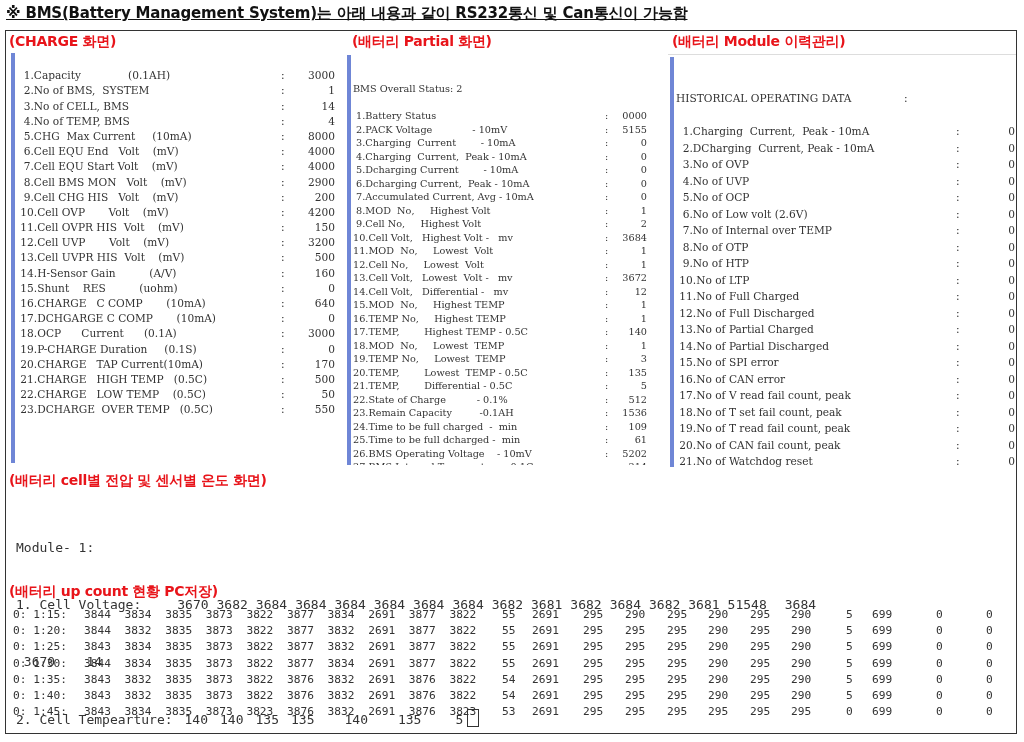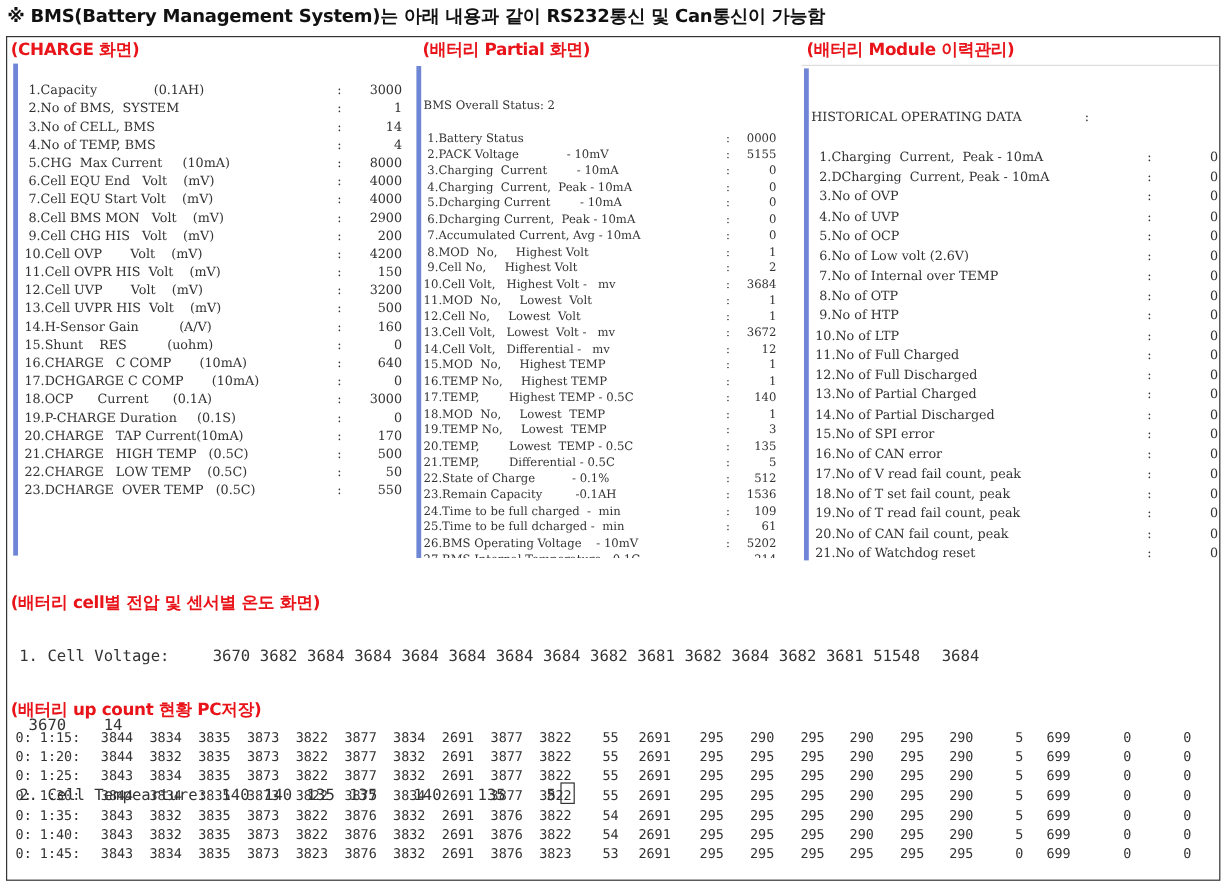--- a/index.html
+++ b/index.html
@@ -1,17 +1,17 @@
 <!DOCTYPE html>
 <html><head>
 <meta charset="utf-8">
 <style>
   html, body { margin:0; padding:0; background:#ffffff; }
   body { width:1024px; height:742px; position:relative; overflow:hidden; font-family:"DejaVu Sans", sans-serif; }
-  .title { position:absolute; left:6px; top:4px; font-size:15px; font-weight:bold; color:#111; white-space:nowrap; letter-spacing:-0.2px; }
+  .title { position:absolute; left:6px; top:4px; font-size:15px; font-weight:bold; color:#111; white-space:nowrap; letter-spacing:-0.2px;text-decoration:underline; }
   .frame { position:absolute; left:5px; top:30px; width:1012px; height:704px; border:1px solid #333; box-sizing:border-box; }
   .hdr { position:absolute; font-size:14px; font-weight:bold; color:#e8141a; white-space:nowrap; letter-spacing:-0.3px; }
   .panel { position:absolute; border-left:4px solid #6f86d6; font-family:"DejaVu Serif", serif; color:#333; font-size:10.6px; line-height:15.2px; white-space:pre; overflow:hidden; }
   .panel .line { height:15.2px; position:relative; }
   .panel .lab { position:absolute; left:2px; top:0; }
   .panel .val { position:absolute; top:0; text-align:right; }
   .panel .colon { position:absolute; top:0; }
   .sep-h { position:absolute; height:1px; background:#ddd; }
   .mono { position:absolute; font-family:"DejaVu Sans Mono", monospace; color:#333; white-space:pre; }
   .cellsec { font-size:13px; line-height:19px; }
@@ -35,21 +35,22 @@
 <div class="line"><span class="lab">  1.Capacity              (0.1AH)</span><span class="colon" style="left: 266px;">:</span><span class="val" style="right: 6px;">3000</span></div><div class="line"><span class="lab">  2.No of BMS,  SYSTEM           </span><span class="colon" style="left: 266px;">:</span><span class="val" style="right: 6px;">1</span></div><div class="line"><span class="lab">  3.No of CELL, BMS              </span><span class="colon" style="left: 266px;">:</span><span class="val" style="right: 6px;">14</span></div><div class="line"><span class="lab">  4.No of TEMP, BMS              </span><span class="colon" style="left: 266px;">:</span><span class="val" style="right: 6px;">4</span></div><div class="line"><span class="lab">  5.CHG  Max Current     (10mA)</span><span class="colon" style="left: 266px;">:</span><span class="val" style="right: 6px;">8000</span></div><div class="line"><span class="lab">  6.Cell EQU End   Volt    (mV)</span><span class="colon" style="left: 266px;">:</span><span class="val" style="right: 6px;">4000</span></div><div class="line"><span class="lab">  7.Cell EQU Start Volt    (mV)</span><span class="colon" style="left: 266px;">:</span><span class="val" style="right: 6px;">4000</span></div><div class="line"><span class="lab">  8.Cell BMS MON   Volt    (mV)</span><span class="colon" style="left: 266px;">:</span><span class="val" style="right: 6px;">2900</span></div><div class="line"><span class="lab">  9.Cell CHG HIS   Volt    (mV)</span><span class="colon" style="left: 266px;">:</span><span class="val" style="right: 6px;">200</span></div><div class="line"><span class="lab"> 10.Cell OVP       Volt    (mV)</span><span class="colon" style="left: 266px;">:</span><span class="val" style="right: 6px;">4200</span></div><div class="line"><span class="lab"> 11.Cell OVPR HIS  Volt    (mV)</span><span class="colon" style="left: 266px;">:</span><span class="val" style="right: 6px;">150</span></div><div class="line"><span class="lab"> 12.Cell UVP       Volt    (mV)</span><span class="colon" style="left: 266px;">:</span><span class="val" style="right: 6px;">3200</span></div><div class="line"><span class="lab"> 13.Cell UVPR HIS  Volt    (mV)</span><span class="colon" style="left: 266px;">:</span><span class="val" style="right: 6px;">500</span></div><div class="line"><span class="lab"> 14.H-Sensor Gain          (A/V)</span><span class="colon" style="left: 266px;">:</span><span class="val" style="right: 6px;">160</span></div><div class="line"><span class="lab"> 15.Shunt    RES          (uohm)</span><span class="colon" style="left: 266px;">:</span><span class="val" style="right: 6px;">0</span></div><div class="line"><span class="lab"> 16.CHARGE   C COMP       (10mA)</span><span class="colon" style="left: 266px;">:</span><span class="val" style="right: 6px;">640</span></div><div class="line"><span class="lab"> 17.DCHGARGE C COMP       (10mA)</span><span class="colon" style="left: 266px;">:</span><span class="val" style="right: 6px;">0</span></div><div class="line"><span class="lab"> 18.OCP      Current      (0.1A)</span><span class="colon" style="left: 266px;">:</span><span class="val" style="right: 6px;">3000</span></div><div class="line"><span class="lab"> 19.P-CHARGE Duration     (0.1S)</span><span class="colon" style="left: 266px;">:</span><span class="val" style="right: 6px;">0</span></div><div class="line"><span class="lab"> 20.CHARGE   TAP Current(10mA)</span><span class="colon" style="left: 266px;">:</span><span class="val" style="right: 6px;">170</span></div><div class="line"><span class="lab"> 21.CHARGE   HIGH TEMP   (0.5C)</span><span class="colon" style="left: 266px;">:</span><span class="val" style="right: 6px;">500</span></div><div class="line"><span class="lab"> 22.CHARGE   LOW TEMP    (0.5C)</span><span class="colon" style="left: 266px;">:</span><span class="val" style="right: 6px;">50</span></div><div class="line"><span class="lab"> 23.DCHARGE  OVER TEMP   (0.5C)</span><span class="colon" style="left: 266px;">:</span><span class="val" style="right: 6px;">550</span></div></div>
 
 <div class="panel" id="module-panel" style="left:347px;top:55px;width:300px;height:410px;font-size:9.7px;line-height:13.5px;">
   <div class="line" style="height:13.5px"><span class="lab">BMS Overall Status: 2</span></div>
 <div class="line" style="height: 13.5px;"><span class="lab"> 1.Battery Status                   </span><span class="colon" style="left: 254px;">:</span><span class="val" style="right: 4px;">0000</span></div><div class="line" style="height: 13.5px;"><span class="lab"> 2.PACK Voltage             - 10mV </span><span class="colon" style="left: 254px;">:</span><span class="val" style="right: 4px;">5155</span></div><div class="line" style="height: 13.5px;"><span class="lab"> 3.Charging  Current        - 10mA </span><span class="colon" style="left: 254px;">:</span><span class="val" style="right: 4px;">0</span></div><div class="line" style="height: 13.5px;"><span class="lab"> 4.Charging  Current,  Peak - 10mA </span><span class="colon" style="left: 254px;">:</span><span class="val" style="right: 4px;">0</span></div><div class="line" style="height: 13.5px;"><span class="lab"> 5.Dcharging Current        - 10mA </span><span class="colon" style="left: 254px;">:</span><span class="val" style="right: 4px;">0</span></div><div class="line" style="height: 13.5px;"><span class="lab"> 6.Dcharging Current,  Peak - 10mA </span><span class="colon" style="left: 254px;">:</span><span class="val" style="right: 4px;">0</span></div><div class="line" style="height: 13.5px;"><span class="lab"> 7.Accumulated Current, Avg - 10mA </span><span class="colon" style="left: 254px;">:</span><span class="val" style="right: 4px;">0</span></div><div class="line" style="height: 13.5px;"><span class="lab"> 8.MOD  No,     Highest Volt       </span><span class="colon" style="left: 254px;">:</span><span class="val" style="right: 4px;">1</span></div><div class="line" style="height: 13.5px;"><span class="lab"> 9.Cell No,     Highest Volt       </span><span class="colon" style="left: 254px;">:</span><span class="val" style="right: 4px;">2</span></div><div class="line" style="height: 13.5px;"><span class="lab">10.Cell Volt,   Highest Volt -   mv </span><span class="colon" style="left: 254px;">:</span><span class="val" style="right: 4px;">3684</span></div><div class="line" style="height: 13.5px;"><span class="lab">11.MOD  No,     Lowest  Volt       </span><span class="colon" style="left: 254px;">:</span><span class="val" style="right: 4px;">1</span></div><div class="line" style="height: 13.5px;"><span class="lab">12.Cell No,     Lowest  Volt       </span><span class="colon" style="left: 254px;">:</span><span class="val" style="right: 4px;">1</span></div><div class="line" style="height: 13.5px;"><span class="lab">13.Cell Volt,   Lowest  Volt -   mv </span><span class="colon" style="left: 254px;">:</span><span class="val" style="right: 4px;">3672</span></div><div class="line" style="height: 13.5px;"><span class="lab">14.Cell Volt,   Differential -   mv </span><span class="colon" style="left: 254px;">:</span><span class="val" style="right: 4px;">12</span></div><div class="line" style="height: 13.5px;"><span class="lab">15.MOD  No,     Highest TEMP       </span><span class="colon" style="left: 254px;">:</span><span class="val" style="right: 4px;">1</span></div><div class="line" style="height: 13.5px;"><span class="lab">16.TEMP No,     Highest TEMP       </span><span class="colon" style="left: 254px;">:</span><span class="val" style="right: 4px;">1</span></div><div class="line" style="height: 13.5px;"><span class="lab">17.TEMP,        Highest TEMP - 0.5C </span><span class="colon" style="left: 254px;">:</span><span class="val" style="right: 4px;">140</span></div><div class="line" style="height: 13.5px;"><span class="lab">18.MOD  No,     Lowest  TEMP       </span><span class="colon" style="left: 254px;">:</span><span class="val" style="right: 4px;">1</span></div><div class="line" style="height: 13.5px;"><span class="lab">19.TEMP No,     Lowest  TEMP       </span><span class="colon" style="left: 254px;">:</span><span class="val" style="right: 4px;">3</span></div><div class="line" style="height: 13.5px;"><span class="lab">20.TEMP,        Lowest  TEMP - 0.5C </span><span class="colon" style="left: 254px;">:</span><span class="val" style="right: 4px;">135</span></div><div class="line" style="height: 13.5px;"><span class="lab">21.TEMP,        Differential - 0.5C </span><span class="colon" style="left: 254px;">:</span><span class="val" style="right: 4px;">5</span></div><div class="line" style="height: 13.5px;"><span class="lab">22.State of Charge          - 0.1% </span><span class="colon" style="left: 254px;">:</span><span class="val" style="right: 4px;">512</span></div><div class="line" style="height: 13.5px;"><span class="lab">23.Remain Capacity         -0.1AH </span><span class="colon" style="left: 254px;">:</span><span class="val" style="right: 4px;">1536</span></div><div class="line" style="height: 13.5px;"><span class="lab">24.Time to be full charged  -  min </span><span class="colon" style="left: 254px;">:</span><span class="val" style="right: 4px;">109</span></div><div class="line" style="height: 13.5px;"><span class="lab">25.Time to be full dcharged -  min </span><span class="colon" style="left: 254px;">:</span><span class="val" style="right: 4px;">61</span></div><div class="line" style="height: 13.5px;"><span class="lab">26.BMS Operating Voltage    - 10mV </span><span class="colon" style="left: 254px;">:</span><span class="val" style="right: 4px;">5202</span></div><div class="line" style="height: 13.5px;"><span class="lab">27.BMS Internal Temperature - 0.1C </span><span class="colon" style="left: 254px;">:</span><span class="val" style="right: 4px;">214</span></div></div>
 
 <div class="panel" id="history-panel" style="left:670px;top:57px;width:345px;height:410px;font-size:10.6px;line-height:16.5px;">
   <div class="line" style="height:16.5px"><span class="lab">HISTORICAL OPERATING DATA</span><span class="colon" style="left:230px">:</span></div>
 <div class="line" style="height: 16.5px;"><span class="lab">  1.Charging  Current,  Peak - 10mA</span><span class="colon" style="left: 282px;">:</span><span class="val" style="right: 4px;">0</span></div><div class="line" style="height: 16.5px;"><span class="lab">  2.DCharging  Current, Peak - 10mA</span><span class="colon" style="left: 282px;">:</span><span class="val" style="right: 4px;">0</span></div><div class="line" style="height: 16.5px;"><span class="lab">  3.No of OVP</span><span class="colon" style="left: 282px;">:</span><span class="val" style="right: 4px;">0</span></div><div class="line" style="height: 16.5px;"><span class="lab">  4.No of UVP</span><span class="colon" style="left: 282px;">:</span><span class="val" style="right: 4px;">0</span></div><div class="line" style="height: 16.5px;"><span class="lab">  5.No of OCP</span><span class="colon" style="left: 282px;">:</span><span class="val" style="right: 4px;">0</span></div><div class="line" style="height: 16.5px;"><span class="lab">  6.No of Low volt (2.6V)</span><span class="colon" style="left: 282px;">:</span><span class="val" style="right: 4px;">0</span></div><div class="line" style="height: 16.5px;"><span class="lab">  7.No of Internal over TEMP</span><span class="colon" style="left: 282px;">:</span><span class="val" style="right: 4px;">0</span></div><div class="line" style="height: 16.5px;"><span class="lab">  8.No of OTP</span><span class="colon" style="left: 282px;">:</span><span class="val" style="right: 4px;">0</span></div><div class="line" style="height: 16.5px;"><span class="lab">  9.No of HTP</span><span class="colon" style="left: 282px;">:</span><span class="val" style="right: 4px;">0</span></div><div class="line" style="height: 16.5px;"><span class="lab"> 10.No of LTP</span><span class="colon" style="left: 282px;">:</span><span class="val" style="right: 4px;">0</span></div><div class="line" style="height: 16.5px;"><span class="lab"> 11.No of Full Charged</span><span class="colon" style="left: 282px;">:</span><span class="val" style="right: 4px;">0</span></div><div class="line" style="height: 16.5px;"><span class="lab"> 12.No of Full Discharged</span><span class="colon" style="left: 282px;">:</span><span class="val" style="right: 4px;">0</span></div><div class="line" style="height: 16.5px;"><span class="lab"> 13.No of Partial Charged</span><span class="colon" style="left: 282px;">:</span><span class="val" style="right: 4px;">0</span></div><div class="line" style="height: 16.5px;"><span class="lab"> 14.No of Partial Discharged</span><span class="colon" style="left: 282px;">:</span><span class="val" style="right: 4px;">0</span></div><div class="line" style="height: 16.5px;"><span class="lab"> 15.No of SPI error</span><span class="colon" style="left: 282px;">:</span><span class="val" style="right: 4px;">0</span></div><div class="line" style="height: 16.5px;"><span class="lab"> 16.No of CAN error</span><span class="colon" style="left: 282px;">:</span><span class="val" style="right: 4px;">0</span></div><div class="line" style="height: 16.5px;"><span class="lab"> 17.No of V read fail count, peak</span><span class="colon" style="left: 282px;">:</span><span class="val" style="right: 4px;">0</span></div><div class="line" style="height: 16.5px;"><span class="lab"> 18.No of T set fail count, peak</span><span class="colon" style="left: 282px;">:</span><span class="val" style="right: 4px;">0</span></div><div class="line" style="height: 16.5px;"><span class="lab"> 19.No of T read fail count, peak</span><span class="colon" style="left: 282px;">:</span><span class="val" style="right: 4px;">0</span></div><div class="line" style="height: 16.5px;"><span class="lab"> 20.No of CAN fail count, peak</span><span class="colon" style="left: 282px;">:</span><span class="val" style="right: 4px;">0</span></div><div class="line" style="height: 16.5px;"><span class="lab"> 21.No of Watchdog reset</span><span class="colon" style="left: 282px;">:</span><span class="val" style="right: 4px;">0</span></div></div>
 
-<div class="hdr" style="left:9px;top:472px;margin-top:22px;">(배터리 cell별 전압 및 센서별 온도 화면)</div>
+<div class="hdr" style="left:9px;top:472px;">(배터리 cell별 전압 및 센서별 온도 화면)</div>
 <div class="mono cellsec" style="left:16px;top:500px;">
+  <div>Module- 1:</div>
   <div><span>1. Cell Voltage:</span><span id="volt-values" style="margin-left:36px"><span style="margin-right: 8px;">3670</span><span style="margin-right: 8px;">3682</span><span style="margin-right: 8px;">3684</span><span style="margin-right: 8px;">3684</span><span style="margin-right: 8px;">3684</span><span style="margin-right: 8px;">3684</span><span style="margin-right: 8px;">3684</span><span style="margin-right: 8px;">3684</span><span style="margin-right: 8px;">3682</span><span style="margin-right: 8px;">3681</span><span style="margin-right: 8px;">3682</span><span style="margin-right: 8px;">3684</span><span style="margin-right: 8px;">3682</span><span style="margin-right: 8px;">3681</span><span style="margin-right: 18px;">51548</span><span style="margin-right: 8px;">3684</span></span></div>
   <div> 3670    14</div>
   <div><span>2. Cell Tempearture:</span><span id="temp-values"><span style="margin-left: 12px;">140</span><span style="margin-left: 12px;">140</span><span style="margin-left: 12px;">135</span><span style="margin-left: 12px;">135</span><span style="margin-left: 30px;">140</span><span style="margin-left: 30px;">135</span></span><span id="temp-extra" style="margin-left:34px">5</span><span class="cursor-box"></span></div>
 </div>
 
 <div class="hdr" style="left:9px;top:583px;">(배터리 up count 현황 PC저장)</div>
 <div class="mono logsec" id="log-table" style="left:13px;top:607px;width:1000px;"><div class="logrow"><span style="left: 0px;">0: 1:15:</span><span style="left: 71px;">3844</span><span style="left: 111.6px;">3834</span><span style="left: 152.2px;">3835</span><span style="left: 192.8px;">3873</span><span style="left: 233.4px;">3822</span><span style="left: 274px;">3877</span><span style="left: 314.6px;">3834</span><span style="left: 355.2px;">2691</span><span style="left: 395.8px;">3877</span><span style="left: 436.4px;">3822</span><span style="left: 489px;">55</span><span style="left: 519px;">2691</span><span style="left: 570px;">295</span><span style="left: 612px;">290</span><span style="left: 654px;">295</span><span style="left: 695px;">290</span><span style="left: 737px;">295</span><span style="left: 778px;">290</span><span style="left: 833px;">5</span><span style="left: 859px;">699</span><span style="left: 923px;">0</span><span style="left: 973px;">0</span></div><div class="logrow"><span style="left: 0px;">0: 1:20:</span><span style="left: 71px;">3844</span><span style="left: 111.6px;">3832</span><span style="left: 152.2px;">3835</span><span style="left: 192.8px;">3873</span><span style="left: 233.4px;">3822</span><span style="left: 274px;">3877</span><span style="left: 314.6px;">3832</span><span style="left: 355.2px;">2691</span><span style="left: 395.8px;">3877</span><span style="left: 436.4px;">3822</span><span style="left: 489px;">55</span><span style="left: 519px;">2691</span><span style="left: 570px;">295</span><span style="left: 612px;">295</span><span style="left: 654px;">295</span><span style="left: 695px;">290</span><span style="left: 737px;">295</span><span style="left: 778px;">290</span><span style="left: 833px;">5</span><span style="left: 859px;">699</span><span style="left: 923px;">0</span><span style="left: 973px;">0</span></div><div class="logrow"><span style="left: 0px;">0: 1:25:</span><span style="left: 71px;">3843</span><span style="left: 111.6px;">3834</span><span style="left: 152.2px;">3835</span><span style="left: 192.8px;">3873</span><span style="left: 233.4px;">3822</span><span style="left: 274px;">3877</span><span style="left: 314.6px;">3832</span><span style="left: 355.2px;">2691</span><span style="left: 395.8px;">3877</span><span style="left: 436.4px;">3822</span><span style="left: 489px;">55</span><span style="left: 519px;">2691</span><span style="left: 570px;">295</span><span style="left: 612px;">295</span><span style="left: 654px;">295</span><span style="left: 695px;">290</span><span style="left: 737px;">295</span><span style="left: 778px;">290</span><span style="left: 833px;">5</span><span style="left: 859px;">699</span><span style="left: 923px;">0</span><span style="left: 973px;">0</span></div><div class="logrow"><span style="left: 0px;">0: 1:30:</span><span style="left: 71px;">3844</span><span style="left: 111.6px;">3834</span><span style="left: 152.2px;">3835</span><span style="left: 192.8px;">3873</span><span style="left: 233.4px;">3822</span><span style="left: 274px;">3877</span><span style="left: 314.6px;">3834</span><span style="left: 355.2px;">2691</span><span style="left: 395.8px;">3877</span><span style="left: 436.4px;">3822</span><span style="left: 489px;">55</span><span style="left: 519px;">2691</span><span style="left: 570px;">295</span><span style="left: 612px;">295</span><span style="left: 654px;">295</span><span style="left: 695px;">290</span><span style="left: 737px;">295</span><span style="left: 778px;">290</span><span style="left: 833px;">5</span><span style="left: 859px;">699</span><span style="left: 923px;">0</span><span style="left: 973px;">0</span></div><div class="logrow"><span style="left: 0px;">0: 1:35:</span><span style="left: 71px;">3843</span><span style="left: 111.6px;">3832</span><span style="left: 152.2px;">3835</span><span style="left: 192.8px;">3873</span><span style="left: 233.4px;">3822</span><span style="left: 274px;">3876</span><span style="left: 314.6px;">3832</span><span style="left: 355.2px;">2691</span><span style="left: 395.8px;">3876</span><span style="left: 436.4px;">3822</span><span style="left: 489px;">54</span><span style="left: 519px;">2691</span><span style="left: 570px;">295</span><span style="left: 612px;">295</span><span style="left: 654px;">295</span><span style="left: 695px;">290</span><span style="left: 737px;">295</span><span style="left: 778px;">290</span><span style="left: 833px;">5</span><span style="left: 859px;">699</span><span style="left: 923px;">0</span><span style="left: 973px;">0</span></div><div class="logrow"><span style="left: 0px;">0: 1:40:</span><span style="left: 71px;">3843</span><span style="left: 111.6px;">3832</span><span style="left: 152.2px;">3835</span><span style="left: 192.8px;">3873</span><span style="left: 233.4px;">3822</span><span style="left: 274px;">3876</span><span style="left: 314.6px;">3832</span><span style="left: 355.2px;">2691</span><span style="left: 395.8px;">3876</span><span style="left: 436.4px;">3822</span><span style="left: 489px;">54</span><span style="left: 519px;">2691</span><span style="left: 570px;">295</span><span style="left: 612px;">295</span><span style="left: 654px;">295</span><span style="left: 695px;">290</span><span style="left: 737px;">295</span><span style="left: 778px;">290</span><span style="left: 833px;">5</span><span style="left: 859px;">699</span><span style="left: 923px;">0</span><span style="left: 973px;">0</span></div><div class="logrow"><span style="left: 0px;">0: 1:45:</span><span style="left: 71px;">3843</span><span style="left: 111.6px;">3834</span><span style="left: 152.2px;">3835</span><span style="left: 192.8px;">3873</span><span style="left: 233.4px;">3823</span><span style="left: 274px;">3876</span><span style="left: 314.6px;">3832</span><span style="left: 355.2px;">2691</span><span style="left: 395.8px;">3876</span><span style="left: 436.4px;">3823</span><span style="left: 489px;">53</span><span style="left: 519px;">2691</span><span style="left: 570px;">295</span><span style="left: 612px;">295</span><span style="left: 654px;">295</span><span style="left: 695px;">295</span><span style="left: 737px;">295</span><span style="left: 778px;">295</span><span style="left: 833px;">0</span><span style="left: 859px;">699</span><span style="left: 923px;">0</span><span style="left: 973px;">0</span></div></div>
 
 </body></html>

